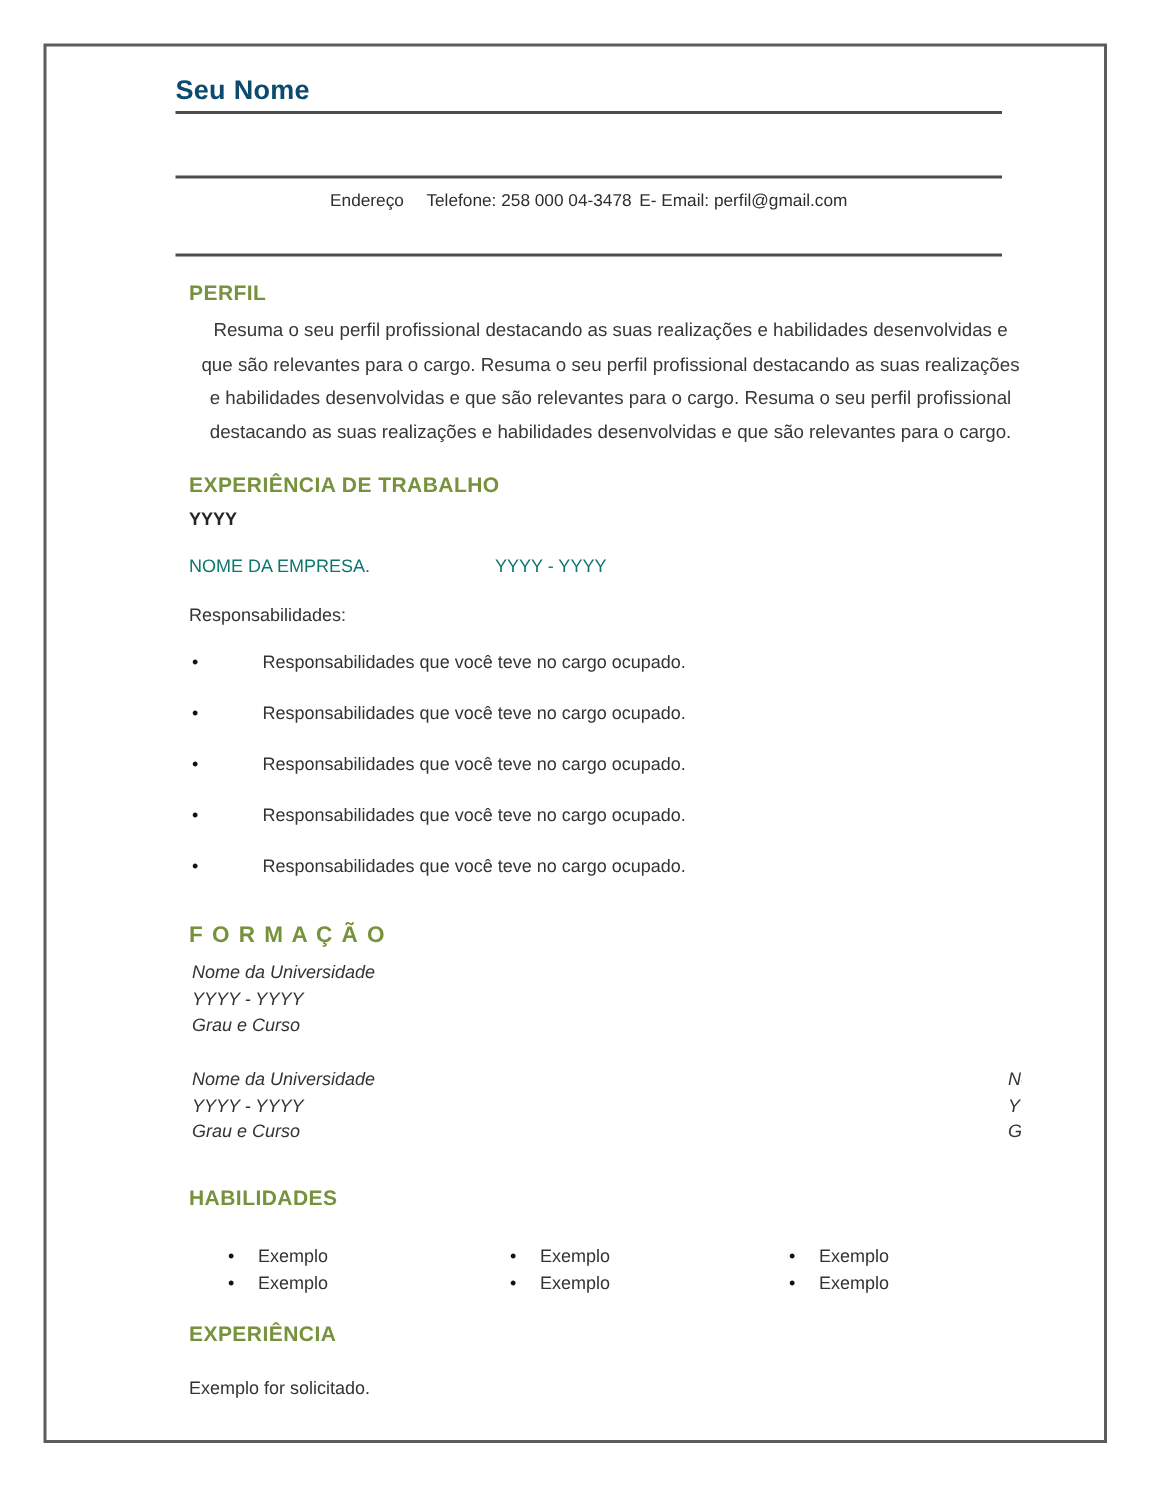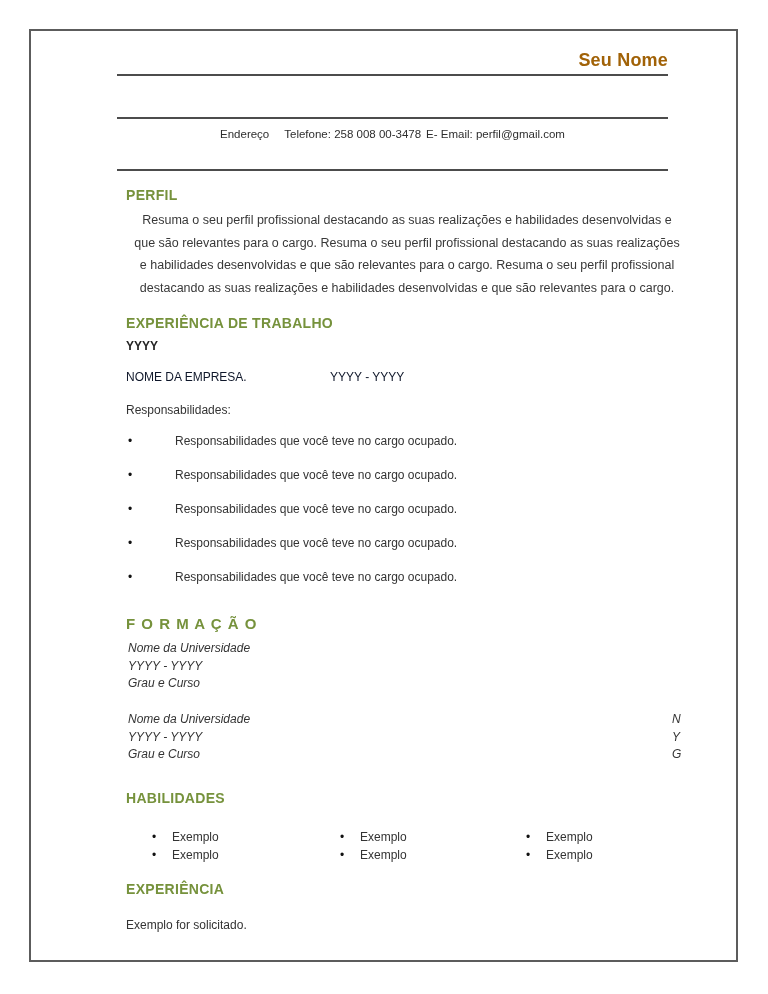--- a/index.html
+++ b/index.html
@@ -11,22 +11,22 @@
   }
   .page{
     position:absolute;left:29px;top:29px;width:709px;height:933px;
     border:2px solid #5c5c5c;box-sizing:border-box;background:#ffffff;
   }
   .rule{position:absolute;left:86px;width:551px;height:2px;background:#4c4c4c;}
   .rule-1{top:43px;}
   .rule-2{top:86px;}
   .rule-3{top:138px;}
   .hdr-name{
-    position:absolute;top:19px;left:86px;width:551px;text-align:right;
-    font-size:18px;font-weight:bold;color:#a16207;letter-spacing:.2px;
+    position:absolute;top:19px;left:86px;width:551px;text-align:left;
+    font-size:18px;font-weight:bold;color:#0c4a6e;letter-spacing:.2px;
   }
   .hdr-title{
     position:absolute;top:59px;left:86px;width:551px;text-align:center;
     font-size:17px;font-weight:bold;color:#76923c;
   }
   .contact{
     position:absolute;top:97px;left:86px;width:551px;text-align:center;
     font-size:11.5px;color:#2e2e2e;white-space:nowrap;
   }
   .contact .gap{margin-left:15px;}
@@ -35,21 +35,21 @@
     position:absolute;left:95px;
     font-size:14px;font-weight:bold;color:#76923c;letter-spacing:.3px;
   }
   .perfil-head{top:156px;}
   .perfil-body{
     position:absolute;top:178px;left:102px;width:548px;
     font-size:12.5px;line-height:22.5px;color:#383838;text-align:center;
   }
   .exp-head{top:284px;}
   .cargo{position:absolute;top:308px;left:95px;font-size:12px;font-weight:bold;color:#242424;}
-  .empresa-row{position:absolute;top:339px;left:95px;width:548px;font-size:12px;color:#0f172a;}
+  .empresa-row{position:absolute;top:339px;left:95px;width:548px;font-size:12px;color:#0f766e;}
   .empresa-periodo{position:absolute;left:204px;top:0;}
   .resp-label{position:absolute;top:372px;left:95px;font-size:12px;color:#333;}
   .exp-bullet{
     position:absolute;left:97px;width:548px;display:flex;
     font-size:12px;color:#333;
   }
   .exp-bullet .dot{width:47px;flex:0 0 47px;font-size:12px;color:#111;}
   .eb-0{top:403px;} .eb-1{top:437px;} .eb-2{top:471px;} .eb-3{top:505px;} .eb-4{top:539px;}
   .formacao-head{top:584px;font-size:15px;letter-spacing:1px;}
   .edu{
@@ -74,21 +74,21 @@
 <body>
 
 <div class="page">
 
   <div class="hdr-name">Seu Nome</div>
   <div class="rule rule-1"></div>
 
   <div class="rule rule-2"></div>
 
   <div class="contact">
-    <span>Endereço</span><span class="gap">Telefone: 258 008 00-3478</span><span class="gap2">E- Email: perfil@gmail.com</span>
+    <span>Endereço</span><span class="gap">Telefone: 258 000 04-3478</span><span class="gap2">E- Email: perfil@gmail.com</span>
   </div>
   <div class="rule rule-3"></div>
 
   <div class="sec-head perfil-head">PERFIL</div>
   <div class="perfil-body">Resuma o seu perfil profissional destacando as suas realizações e habilidades desenvolvidas e que são relevantes para o cargo. Resuma o seu perfil profissional destacando as suas realizações e habilidades desenvolvidas e que são relevantes para o cargo. Resuma o seu perfil profissional destacando as suas realizações e habilidades desenvolvidas e que são relevantes para o cargo.</div>
 
   <div class="sec-head exp-head">EXPERIÊNCIA DE TRABALHO</div>
   <div class="cargo">YYYY</div>
   <div class="empresa-row">
     <span>NOME DA EMPRESA.</span>

